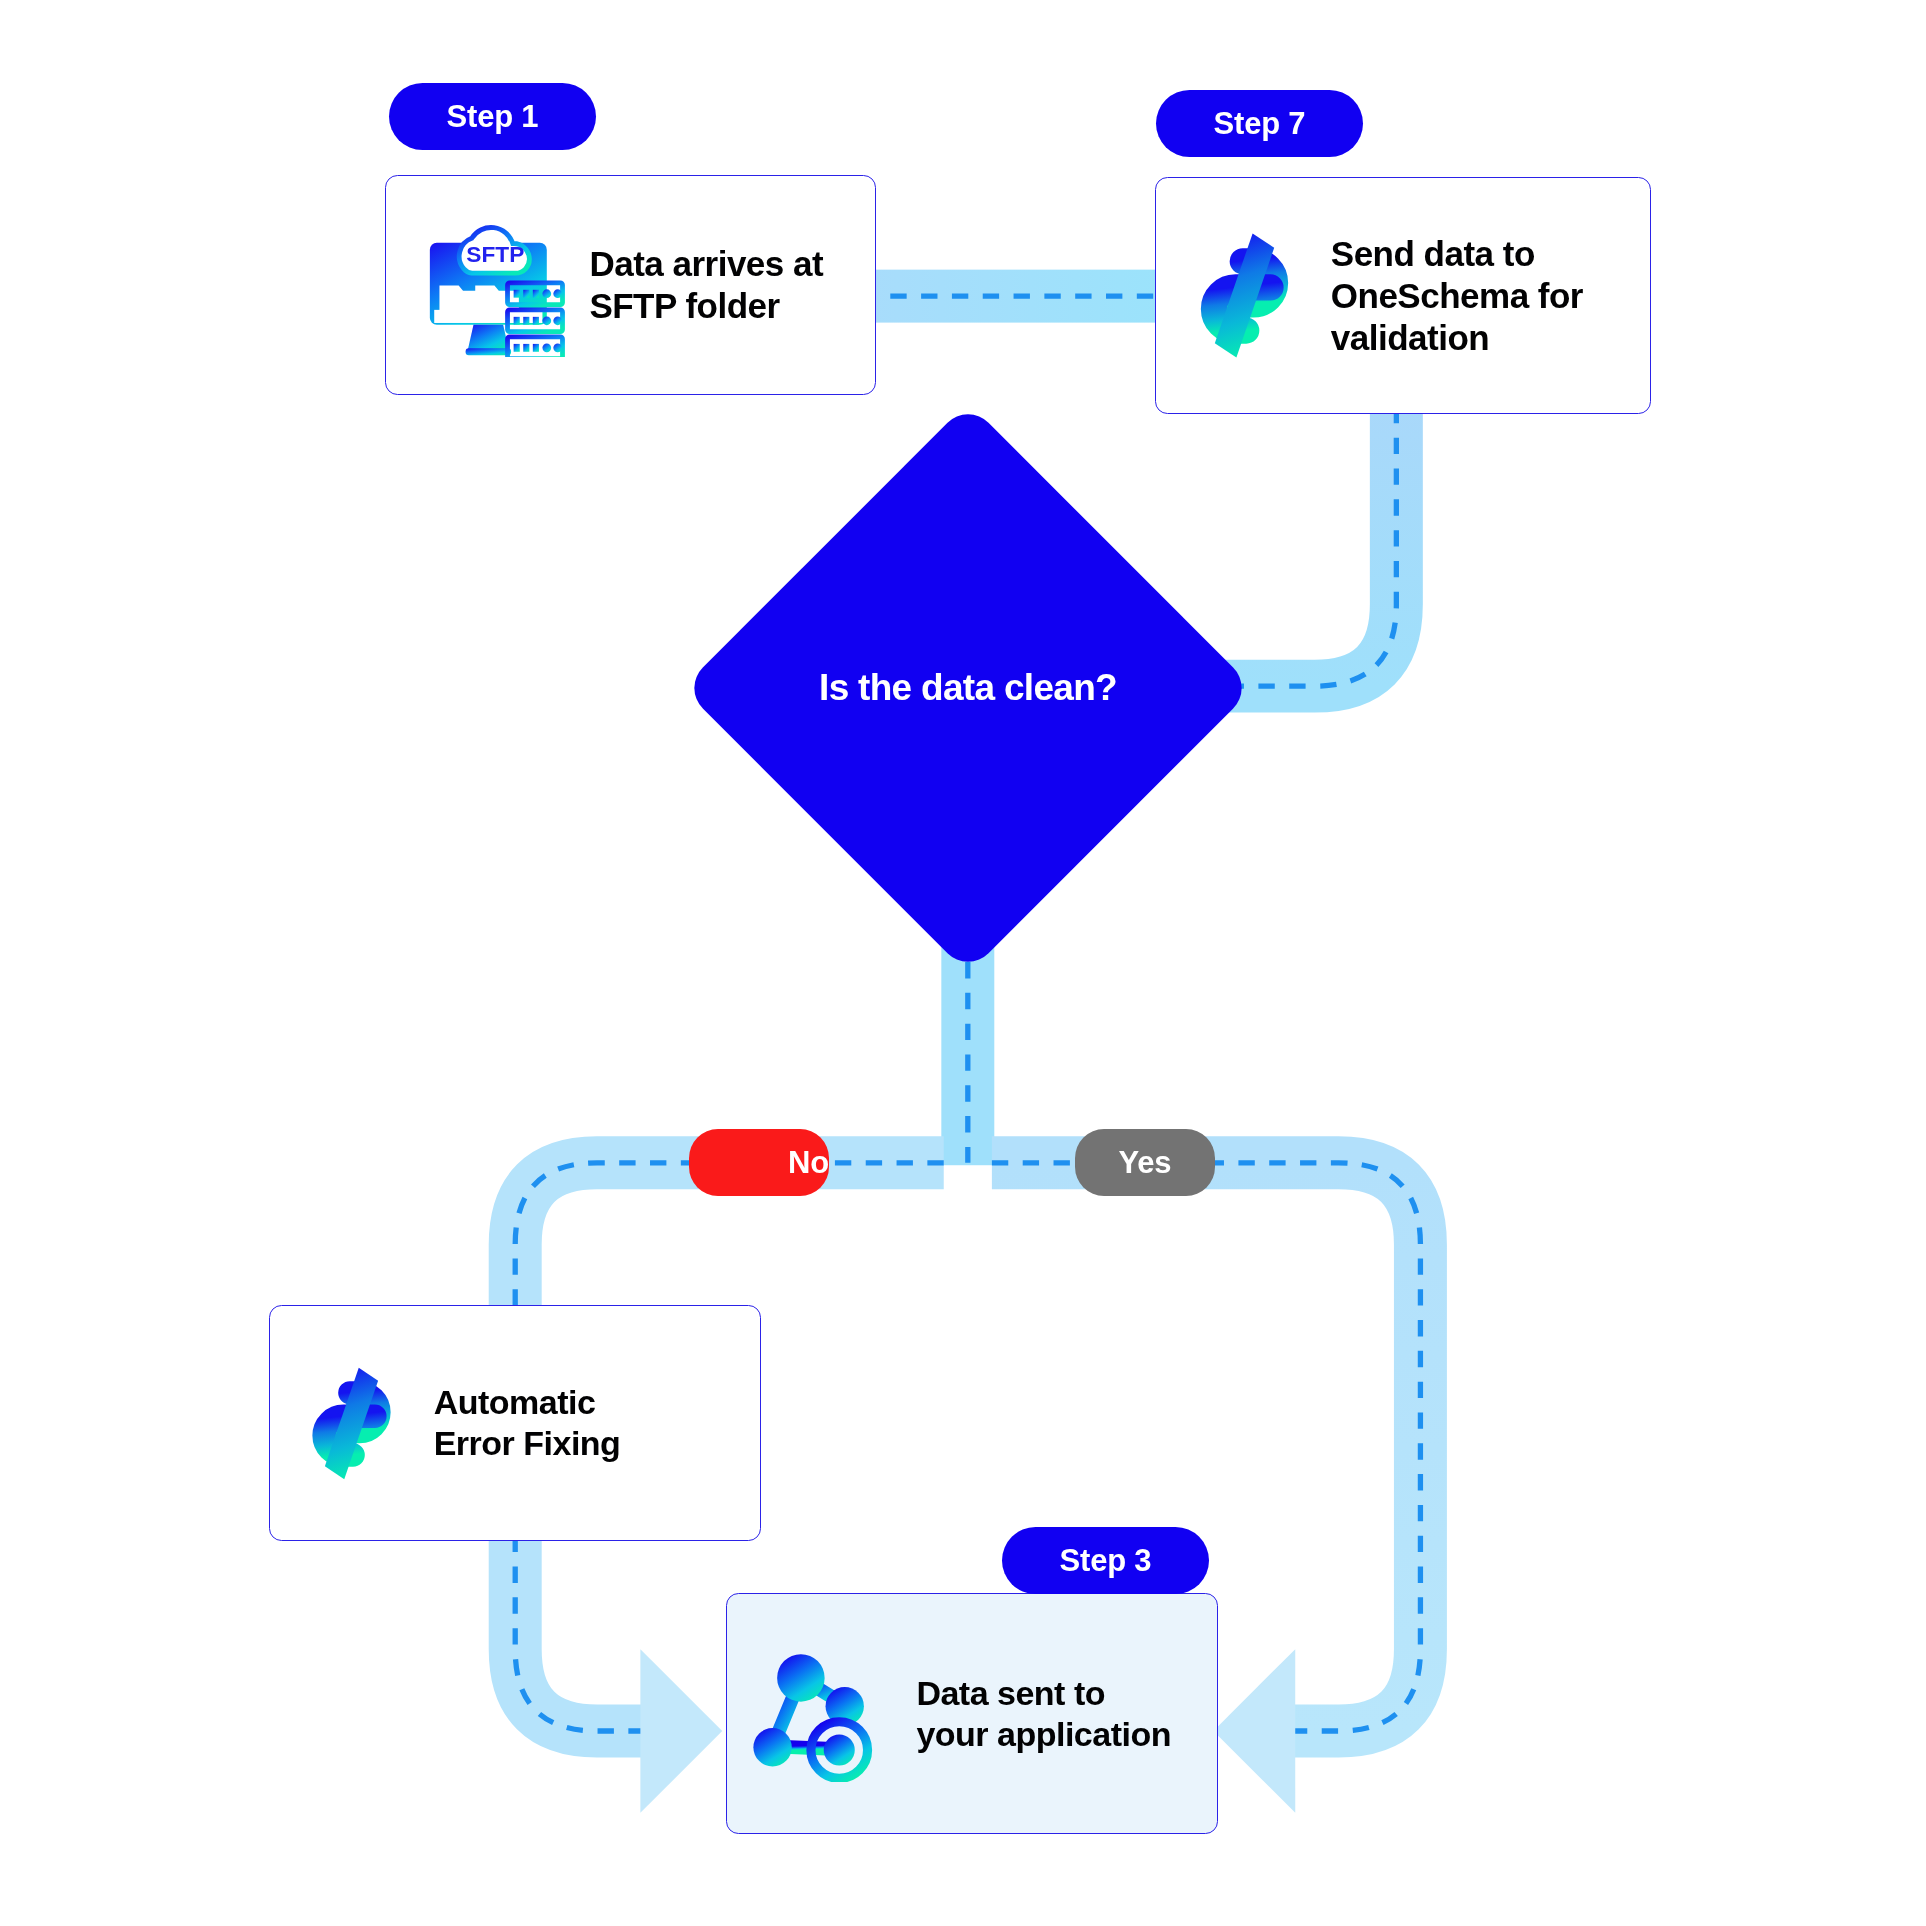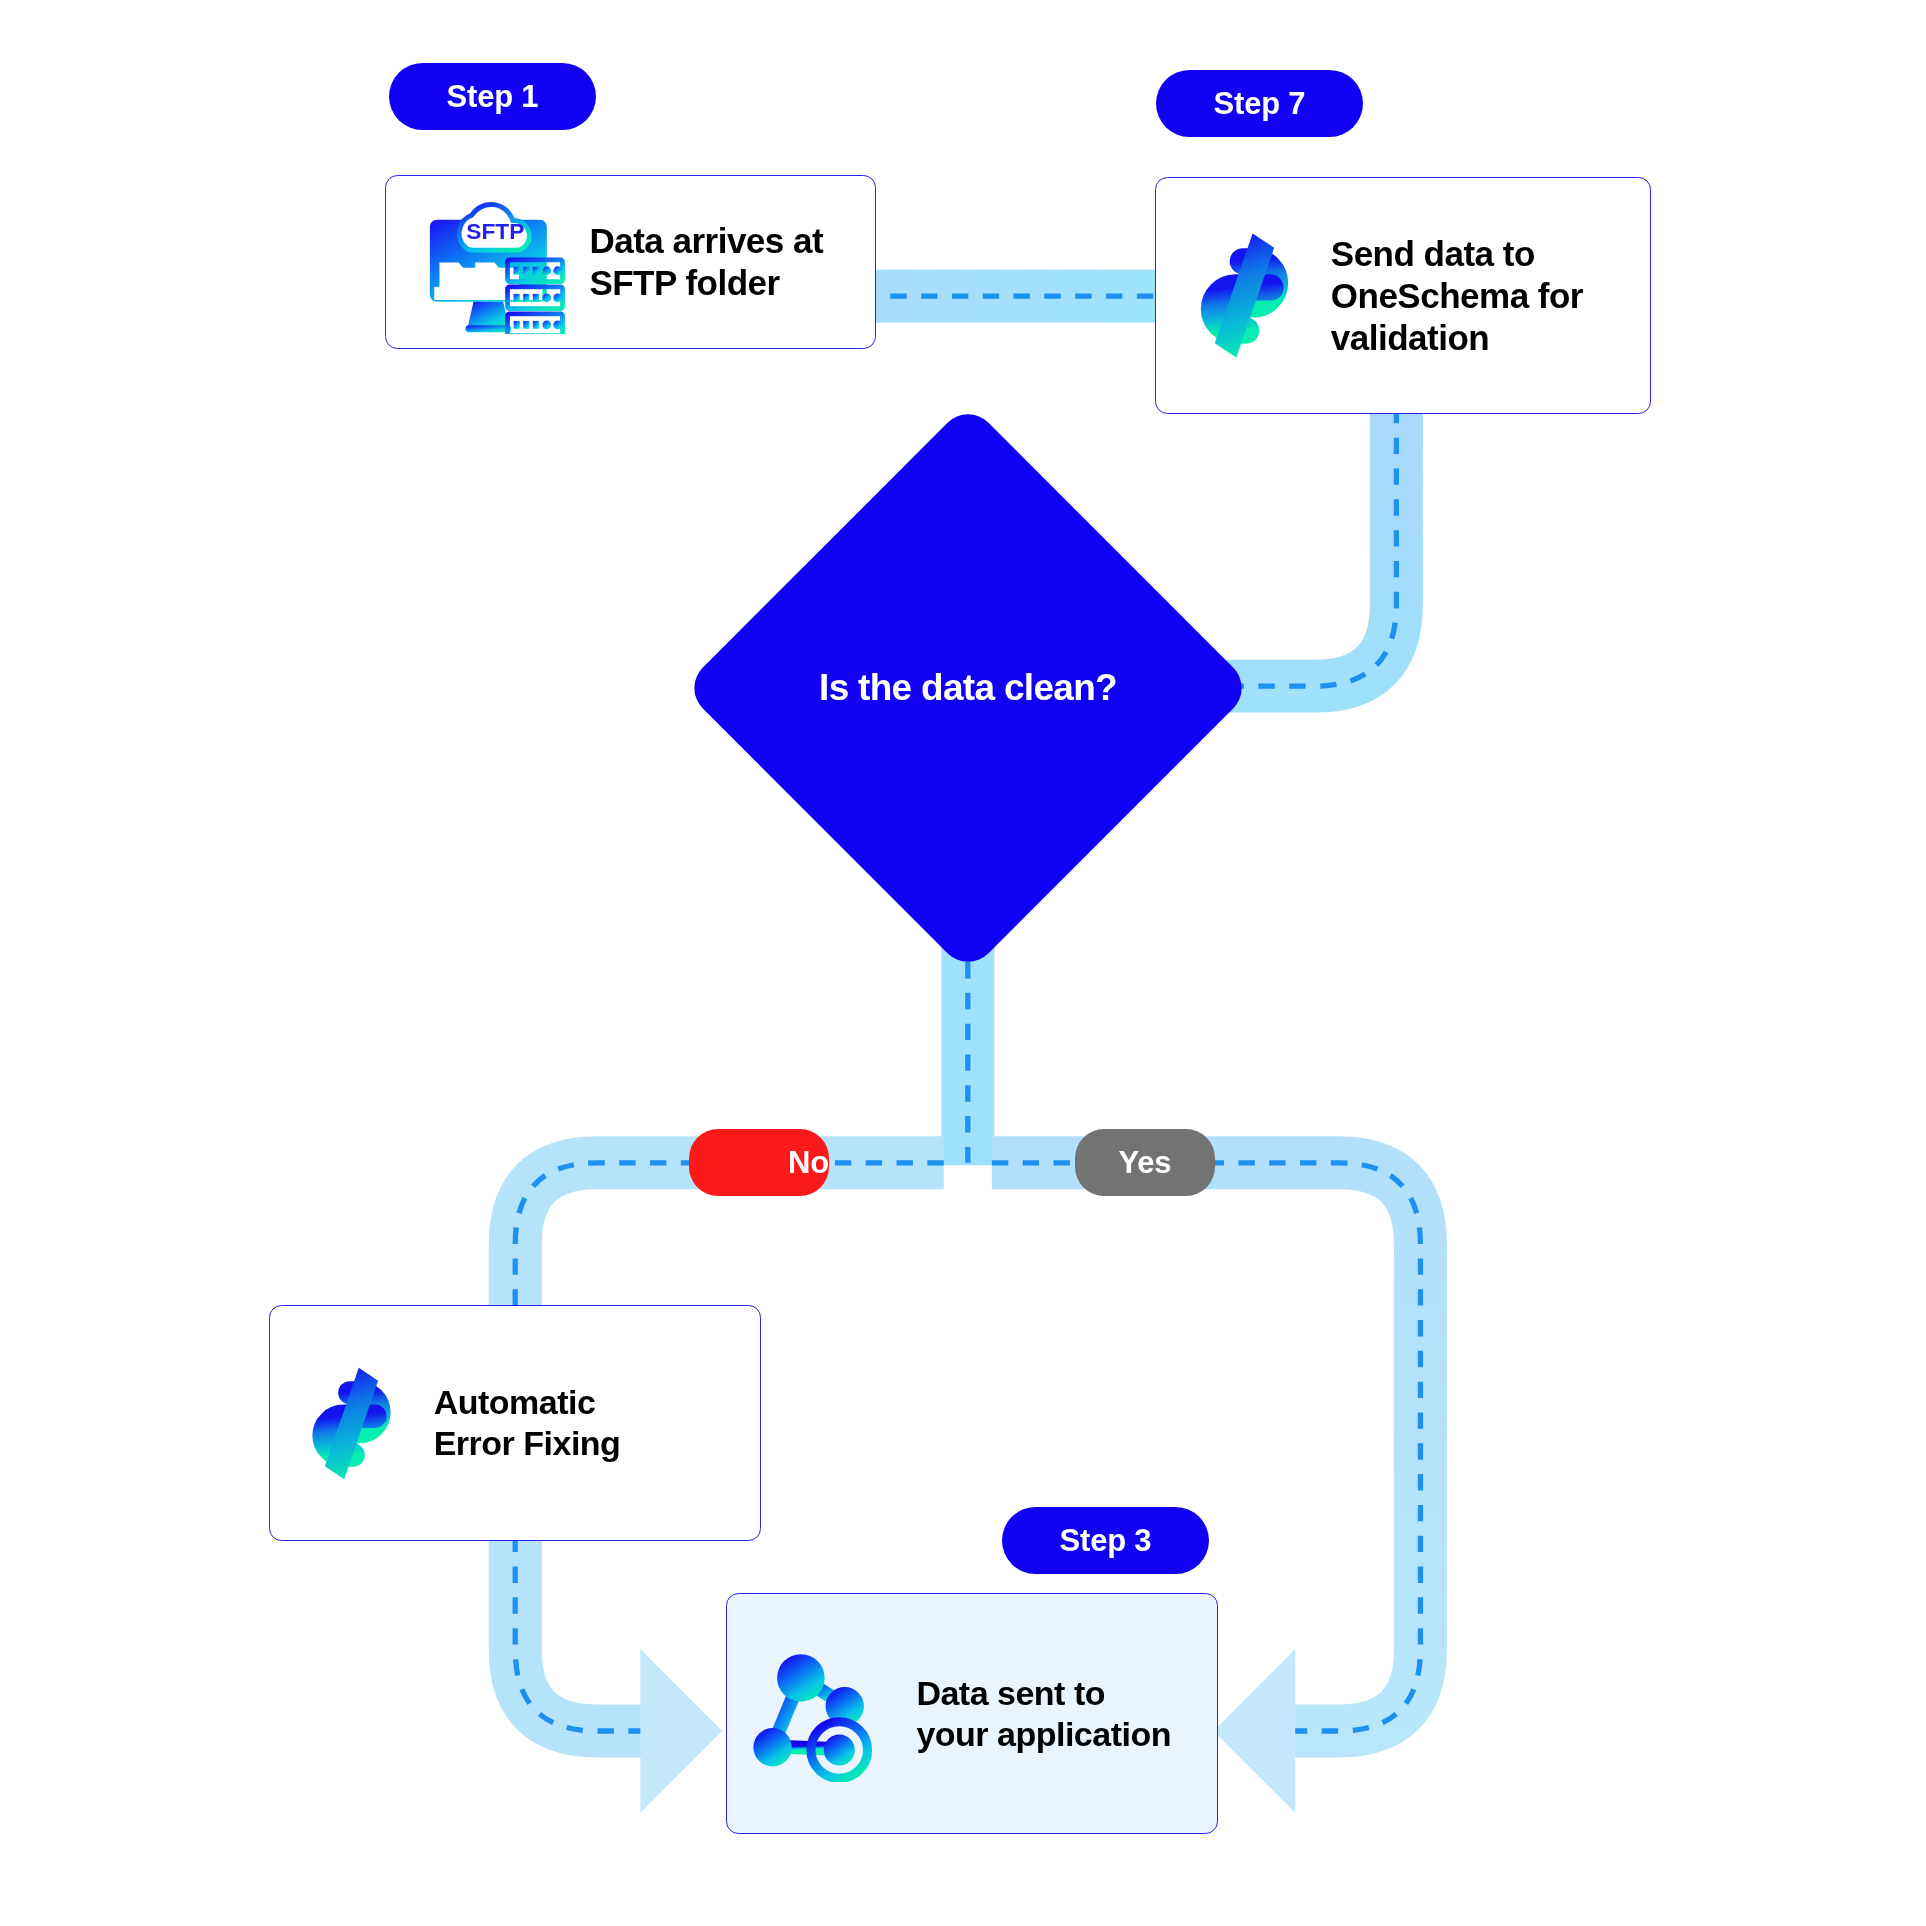--- a/index.html
+++ b/index.html
@@ -36,20 +36,21 @@
     z-index: 6;
     display: flex;
     align-items: center;
     justify-content: center;
     background: #1100f2;
     border-radius: 48px;
     color: #ffffff;
     font-weight: 700;
     letter-spacing: -0.2px;
     box-sizing: border-box;
+    margin-top: 20px;
   }
 
   
   .card {
     position: absolute;
     z-index: 5;
     box-sizing: border-box;
     border: 1.4px solid #2b22e8;
     border-radius: 12.5px;
     background: #ffffff;
@@ -170,21 +171,21 @@
       <path d="M 2060 2415 L 2780 2415 Q 2950 2415 2950 2585 L 2950 3425 Q 2950 3595 2780 3595 L 2625 3595" stroke="#1e90f0" stroke-width="11" fill="none" stroke-dasharray="34 30" stroke-linecap="butt"></path>
 
       <polygon points="2690,3425 2690,3765 2520,3595" fill="#c3e8fb"></polygon>
     </g>
   </svg>
 
   <div class="step-pill" style="left:389px; top:63px; width:207px; height:67px; font-size:31px;">
     <span>Step 1</span>
   </div>
 
-  <div class="card" style="left:385px; top:175px; width:491px; height:174px;padding-left:28px;">
+  <div class="card" style="left:385px; top:175px; width:491px; height:220px;padding-left:28px;">
     <div class="card-icon" style="width:159px; height:159px;">
       <svg viewBox="0 0 330 330" width="144" height="144">
         <defs>
           <linearGradient id="sftpGrad" x1="0" y1="0" x2="0.75" y2="1">
             <stop offset="0%" stop-color="#1a0ef0"></stop>
             <stop offset="45%" stop-color="#0d7ef5"></stop>
             <stop offset="75%" stop-color="#06c7e8"></stop>
             <stop offset="100%" stop-color="#09e8b8"></stop>
           </linearGradient>
         </defs>

